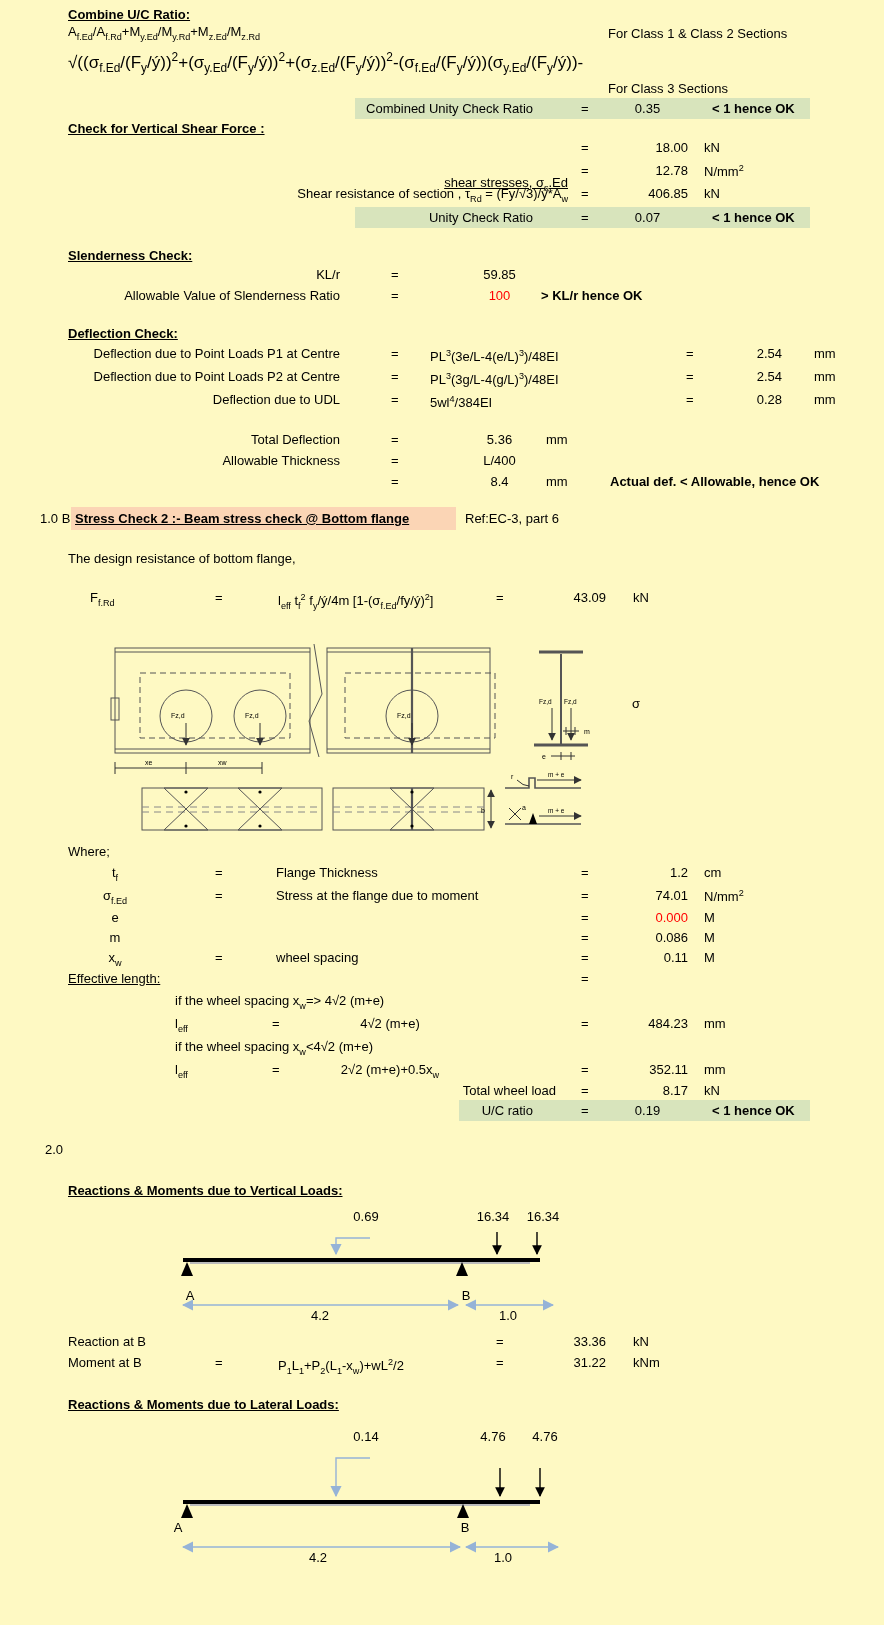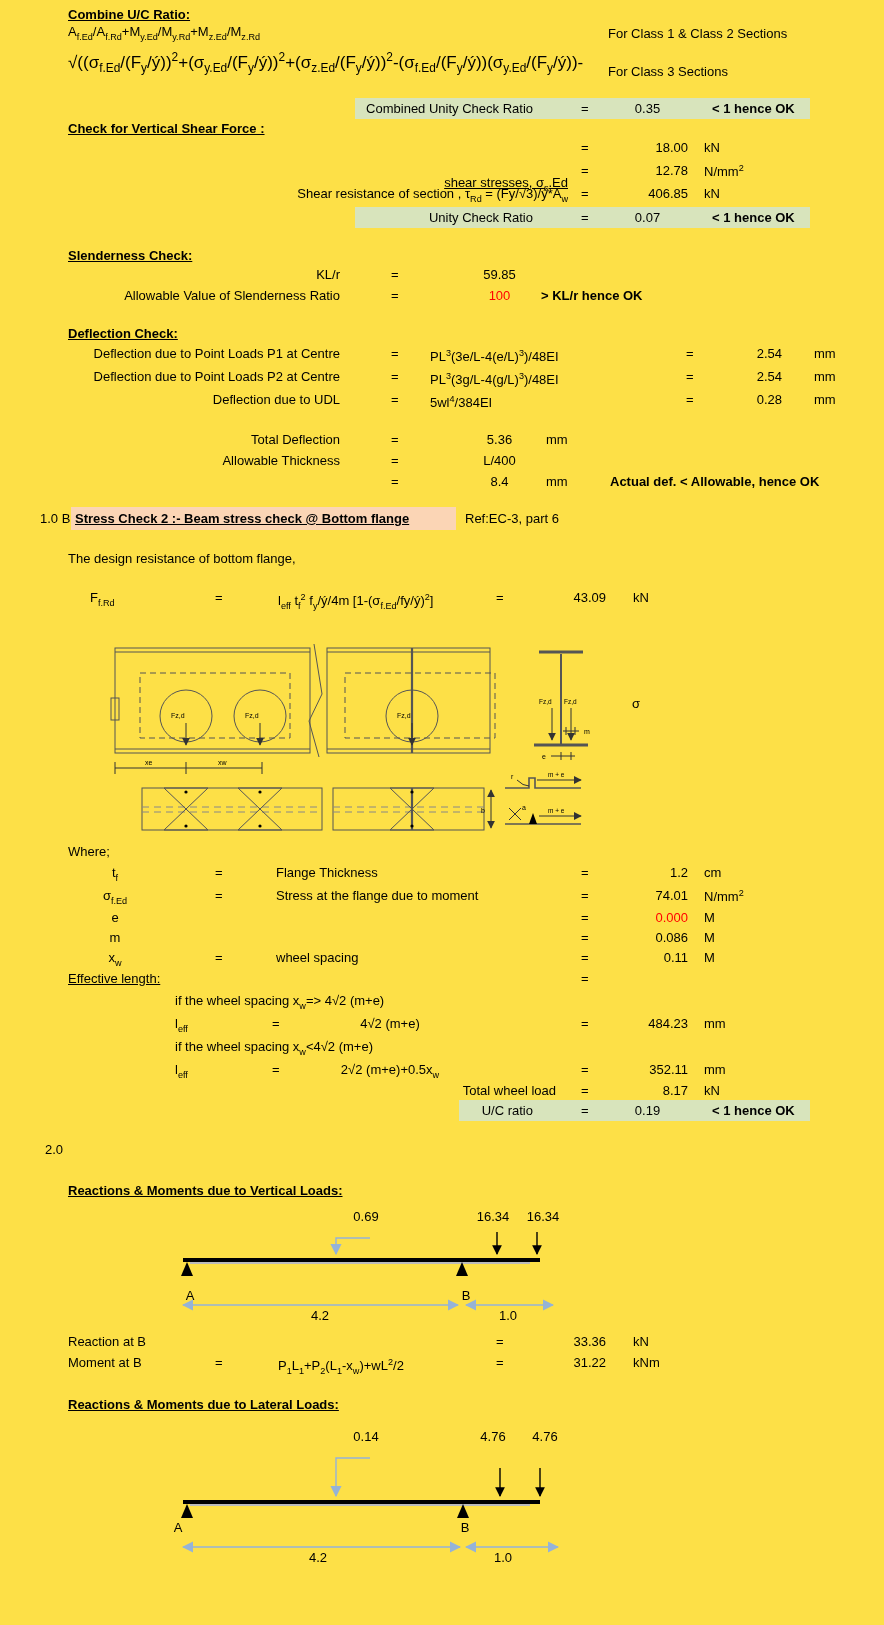--- a/index.html
+++ b/index.html
@@ -1,16 +1,16 @@
 <!DOCTYPE html>
 <html><head>
 <meta charset="utf-8">
 <style>
   html,body{margin:0;padding:0;background:#fff;}
-  #page{position:relative;width:884px;height:1625px;background:#fde047;overflow:hidden;
+  #page{position:relative;width:884px;height:1625px;background:#fef9c3;overflow:hidden;
         font-family:"Liberation Sans",sans-serif;font-size:13px;color:#000;}
   .t{position:absolute;white-space:nowrap;line-height:17px;}
   .b{font-weight:bold;}
   .u{text-decoration:underline;}
   .red{color:#ff0000;}
   .ra{text-align:right;}
   .ca{text-align:center;}
   .bar{position:absolute;height:21px;}
   .green{background:#d8e4bc;}
   .obar{position:absolute;height:23px;background:#fbd5b5;}
@@ -19,21 +19,21 @@
 </style>
 </head>
 <body>
 
 <div id="page">
 
   <div class="t b u" style="left:68px;top:6px;">Combine U/C Ratio:</div>
   <div class="t" style="left:68px;top:23px;">A<sub>f.Ed</sub>/A<sub>f.Rd</sub>+M<sub>y.Ed</sub>/M<sub>y.Rd</sub>+M<sub>z.Ed</sub>/M<sub>z.Rd</sub></div>
   <div class="t" style="left:608px;top:25px;">For Class 1 &amp; Class 2 Sections</div>
   <div class="t" style="left:68px;top:49px;font-size:17px;">√((σ<sub>f.Ed</sub>/(F<sub>y</sub>/ý))<sup>2</sup>+(σ<sub>y.Ed</sub>/(F<sub>y</sub>/ý))<sup>2</sup>+(σ<sub>z.Ed</sub>/(F<sub>y</sub>/ý))<sup>2</sup>-(σ<sub>f.Ed</sub>/(F<sub>y</sub>/ý))(σ<sub>y.Ed</sub>/(F<sub>y</sub>/ý))-</div>
-  <div class="t" style="left:608px;top:63px;">For Class 3 Sections</div>
+  <div class="t" style="left:608px;top:80px;">For Class 3 Sections</div>
 
   <div class="bar green" style="left:355px;top:98px;width:455px;">
     <span class="t ra" style="left:0;top:2px;width:178px;">Combined Unity Check Ratio</span>
     <span class="t" style="left:226px;top:2px;">=</span>
     <span class="t ca" style="left:250px;top:2px;width:85px;">0.35</span>
     <span class="t b" style="left:357px;top:2px;">&lt; 1 hence OK</span>
   </div>
 
   <div class="t b u" style="left:68px;top:120px;">Check for Vertical Shear Force :</div>
   <div class="t" style="left:581px;top:139px;">=</div>

